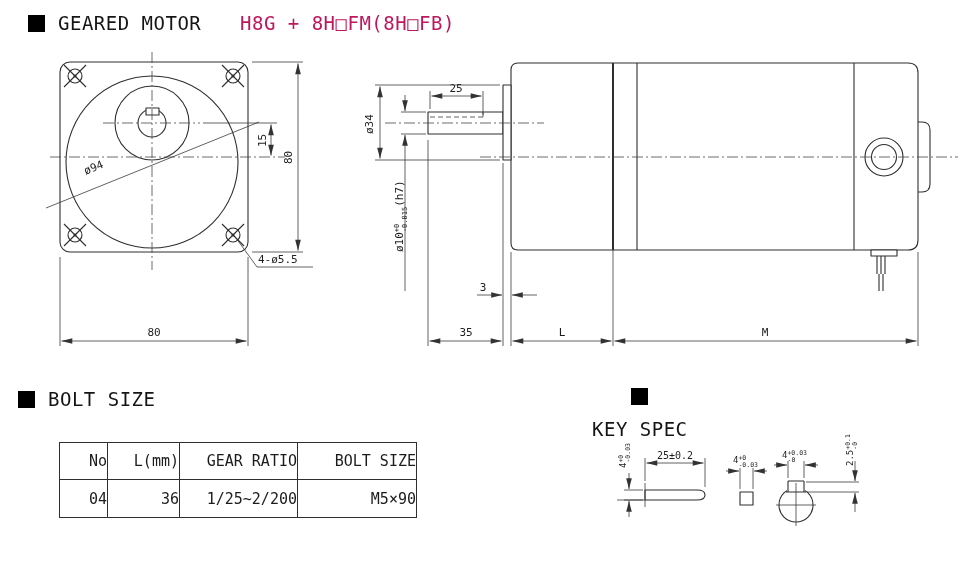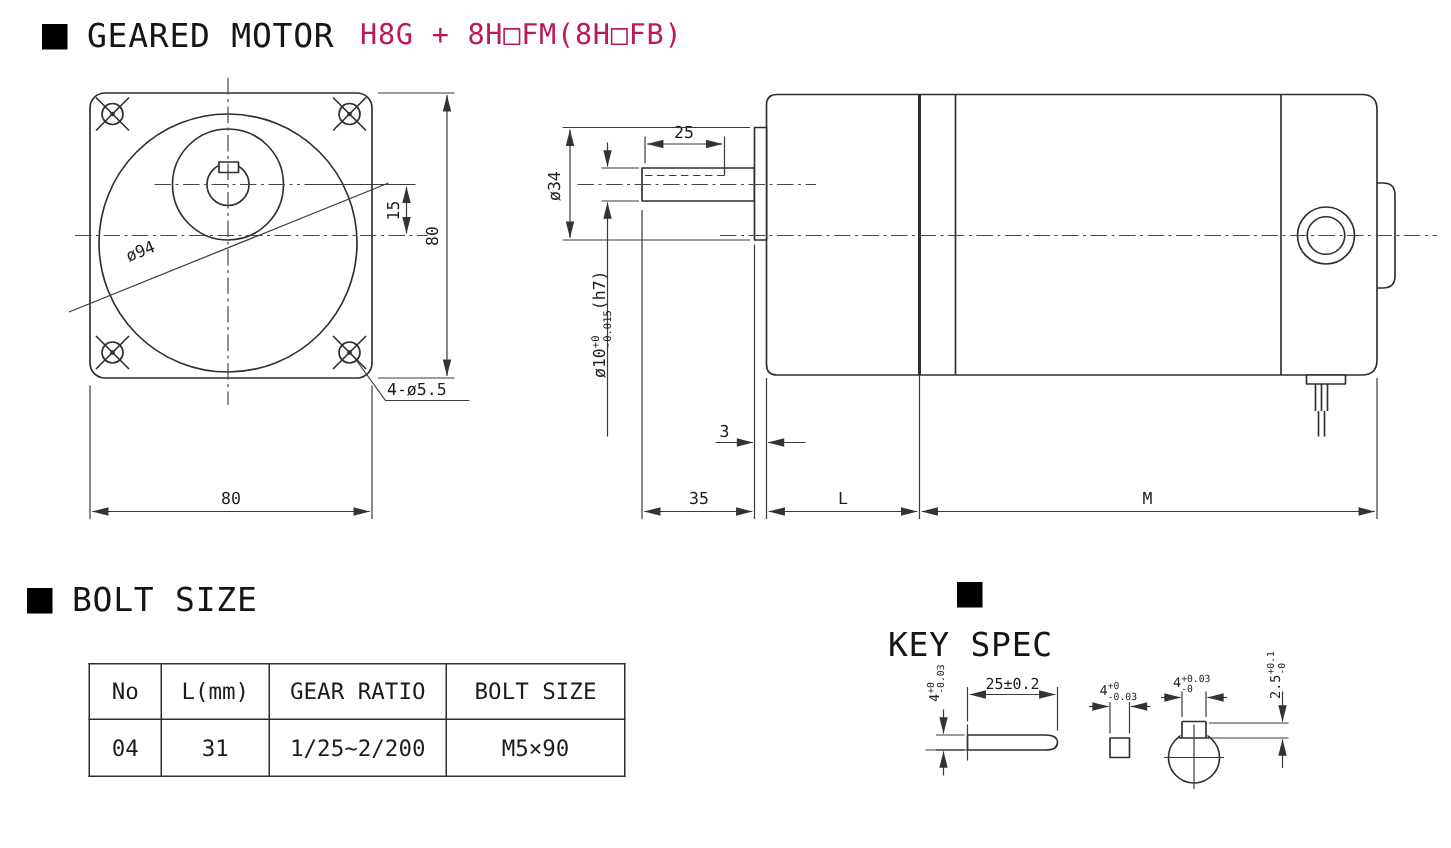--- a/index.html
+++ b/index.html
@@ -15,25 +15,25 @@
   .hid{stroke:#3a3a3a;stroke-width:.8;fill:none;stroke-dasharray:5 3;}
   .mask{fill:#ffffff;stroke:none;}
   text{stroke:none;fill:#1e1e1e;font-family:"DejaVu Sans Mono",monospace;font-size:11px;}
   .ks text{font-size:10px;}
   .ks .sm{font-size:9px;}
   .tol{font-size:7px;}
   .tol2{font-size:6.5px;}
   
   .sec{position:absolute;display:flex;align-items:center;gap:13px;}
   .sec .sq{width:17px;height:17px;background:#000;flex:0 0 auto;}
-  .sec .lbl{font-size:22px;letter-spacing:.5px;white-space:pre;color:#151515;}
+  .sec .lbl{font-size:19px;letter-spacing:.5px;white-space:pre;color:#151515;}
   #model{position:absolute;left:240px;top:12px;font-size:19px;letter-spacing:.5px;color:#be185d;}
   #bolt-table{position:absolute;left:59px;top:442px;border-collapse:collapse;
               font-size:15px;color:#1c1c1c;table-layout:fixed;}
-  #bolt-table td{border:1.2px solid #2f2f2f;text-align:center;vertical-align:middle;padding:0;}
+  #bolt-table td{border:1.2px solid #2f2f2f;text-align:right;vertical-align:middle;padding:0;}
   #bolt-table tr.hd td{height:36px;}
   #bolt-table tr.rw td{height:37px;}
 </style>
 </head>
 <body>
 
 <div id="canvas">
 
   <svg id="drawing" width="967" height="565" viewBox="0 0 967 565">
     <defs>
@@ -220,20 +220,20 @@
       </colgroup>
     <tbody>
         <tr class="hd">
       <td>No</td>
       <td>L(mm)</td>
       <td>GEAR RATIO</td>
       <td>BOLT SIZE</td>
     </tr>
     <tr class="rw">
       <td>04</td>
-      <td>31</td>
+      <td>36</td>
       <td>1/25~2/200</td>
       <td>M5×90</td>
     </tr>
   </tbody>
     </table>
 
 </div>
 
 </body></html>

